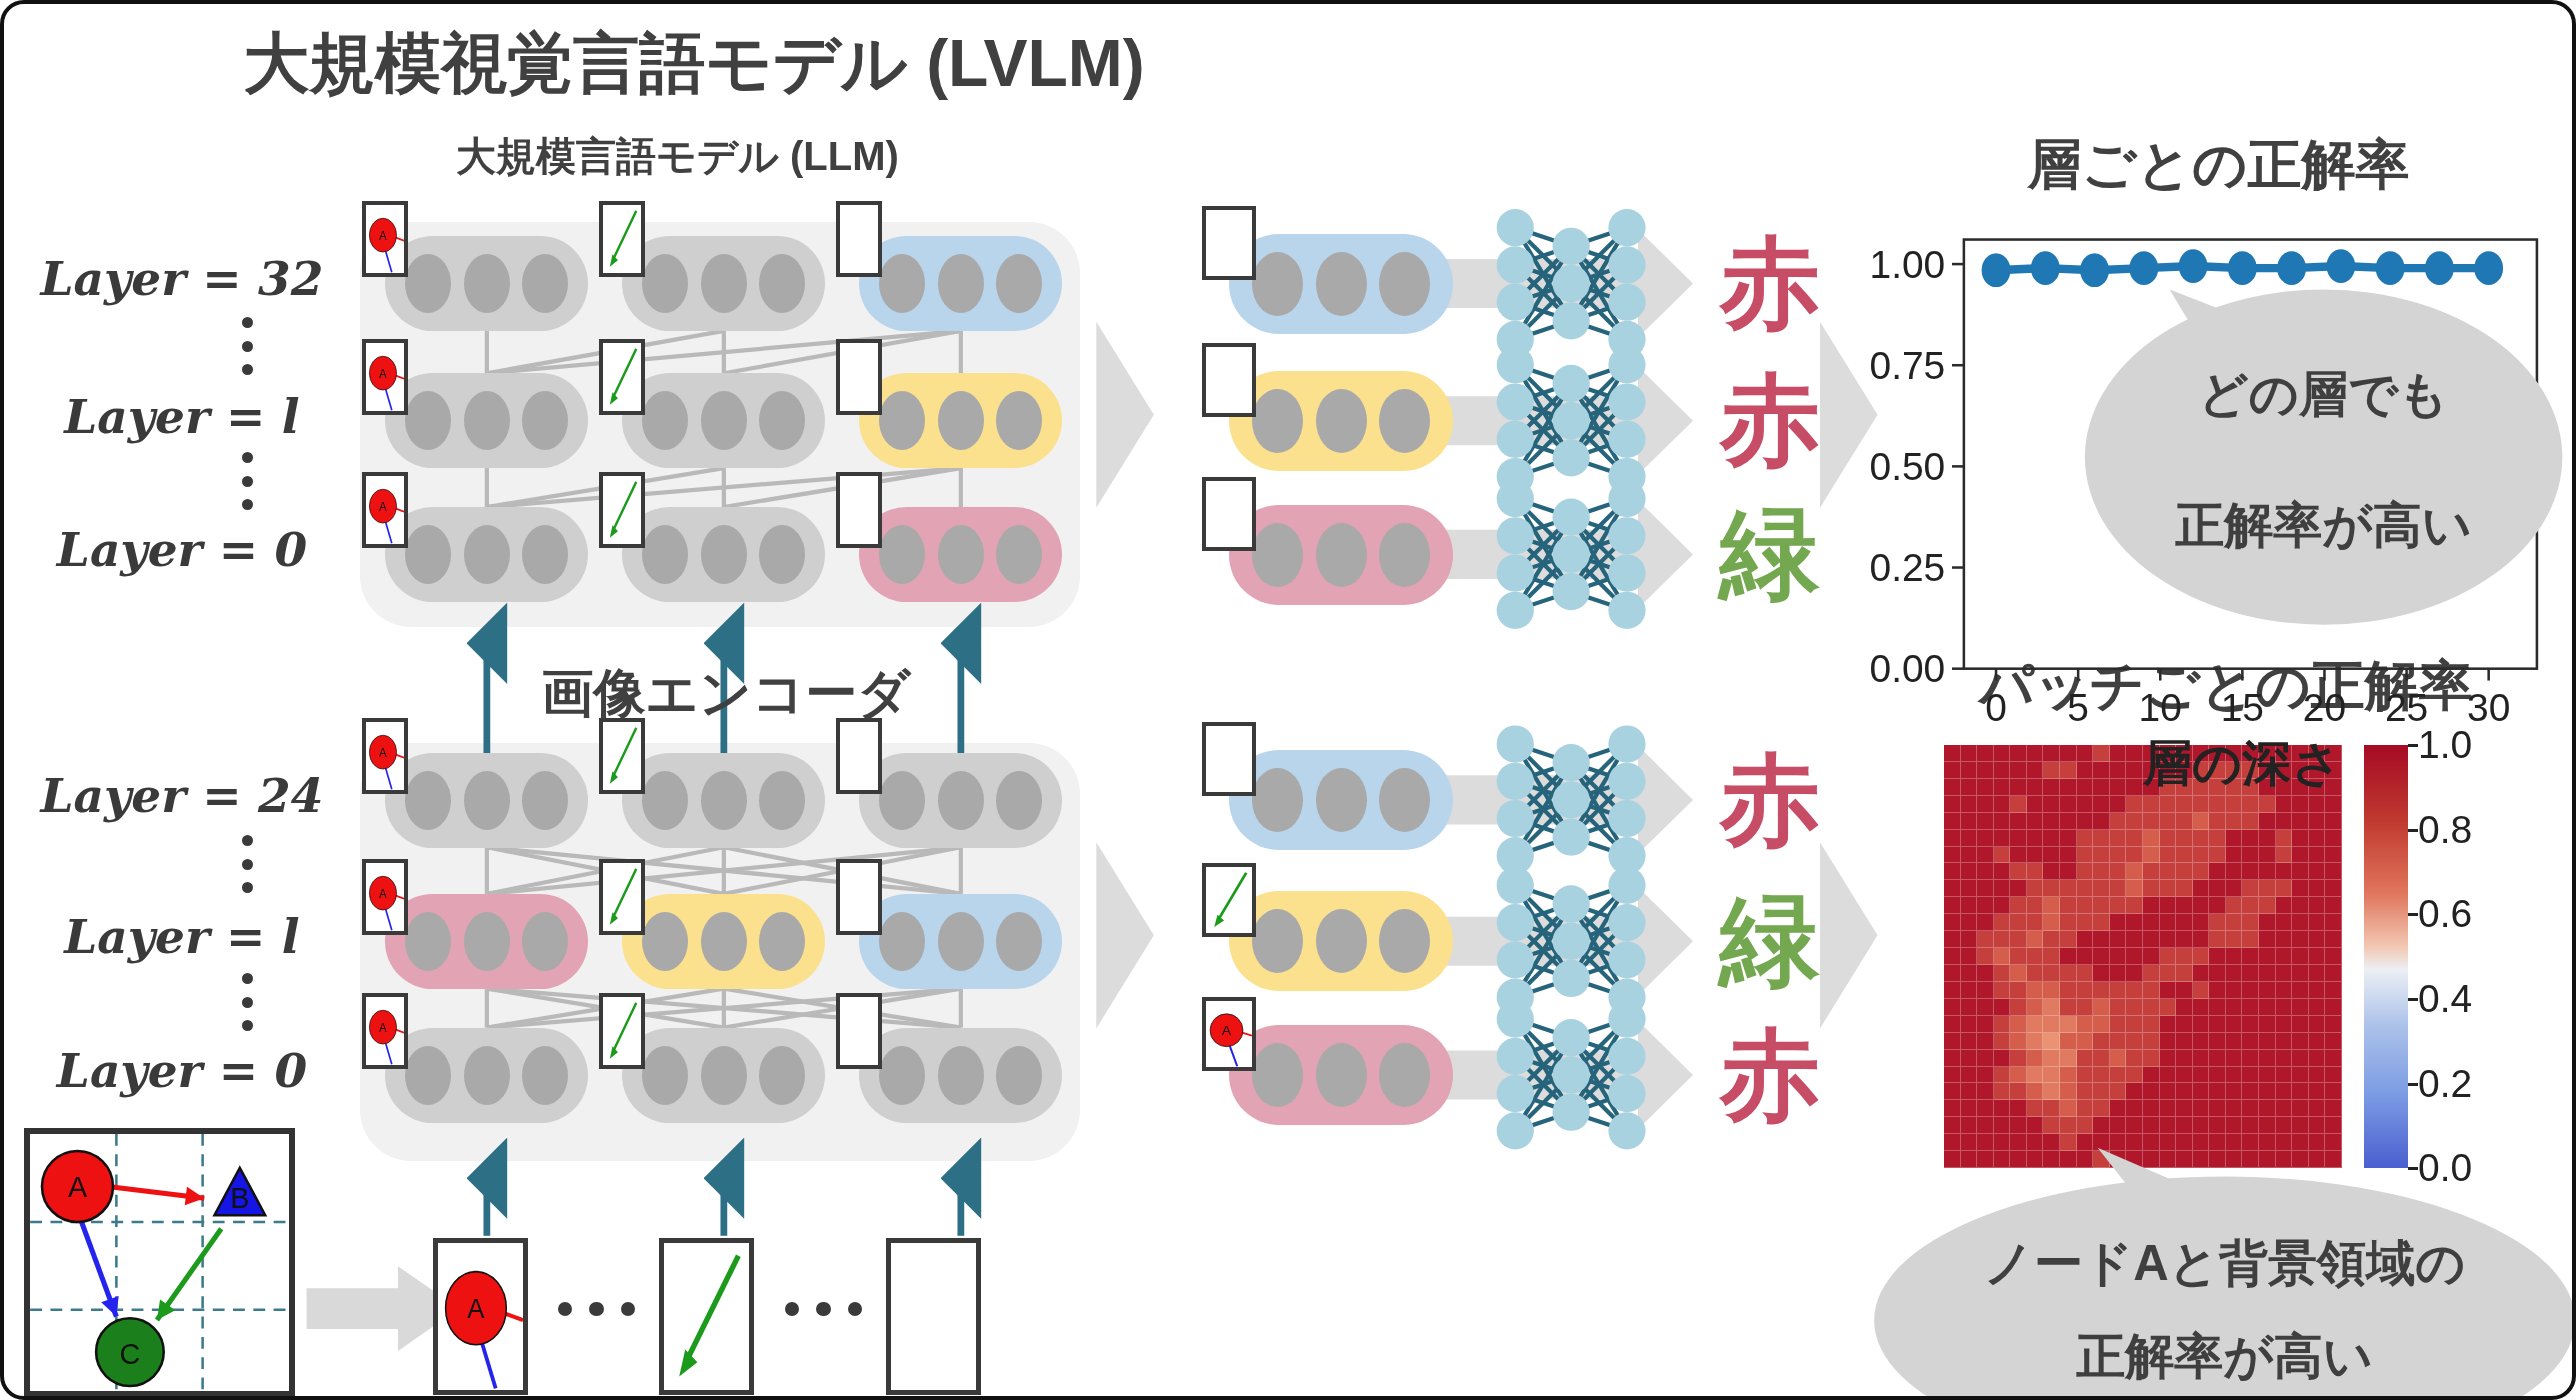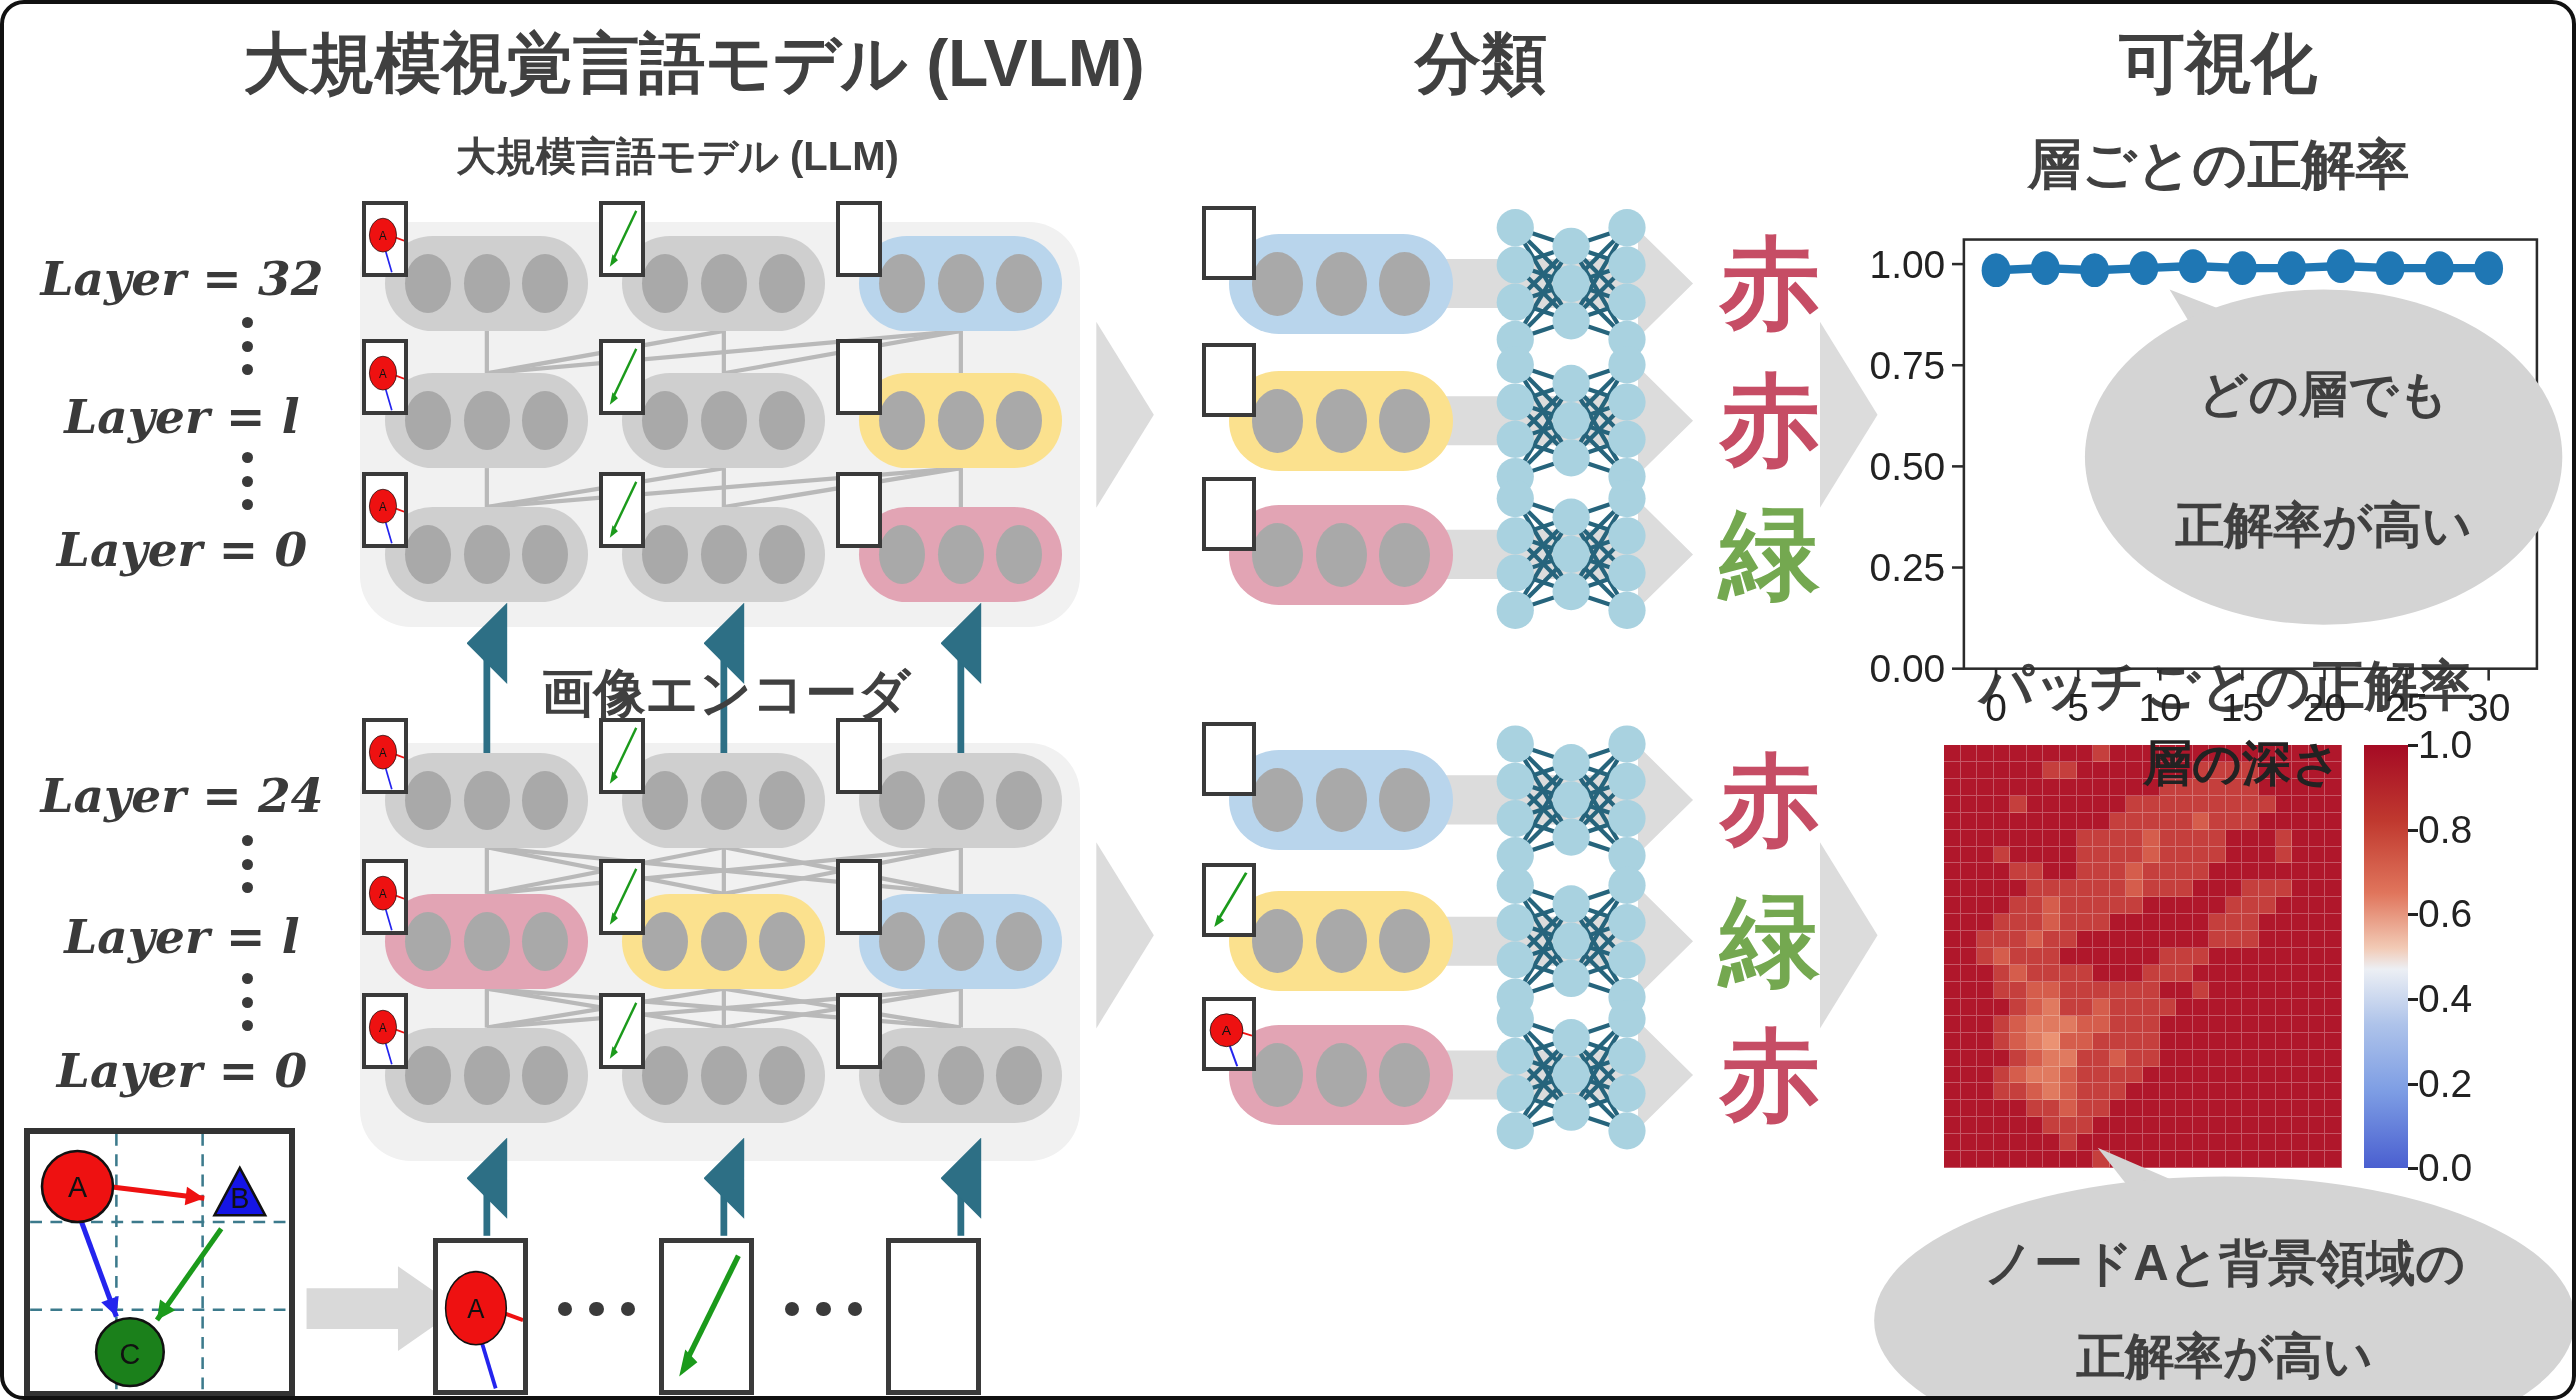--- a/index.html
+++ b/index.html
@@ -26,22 +26,20 @@
   svg.layer-svg{position:absolute;left:0;top:0;z-index:5;}
   .zmid{z-index:10;} .ztop{z-index:20;}
   .cbar-tick{position:absolute;font-size:39px;color:#222;white-space:nowrap;}
 </style>
 </head>
 <body>
 
 <div id="canvas">
 
   <div class="ttl" style="left:169px;top:18.6px;width:1050px;font-size:66px;">大規模視覚言語モデル (LVLM)</div>
-  <div class="ttl" style="left:1227px;top:18.6px;width:508px;font-size:66px;">分類</div>
-  <div class="ttl" style="left:1964px;top:18.6px;width:508px;font-size:66px;">可視化</div>
 
   <div class="ttl" style="left:254px;top:129px;width:847px;font-size:40px;">大規模言語モデル (LLM)</div>
   <div class="ttl" style="left:1922px;top:129px;width:593px;font-size:54px;font-weight:600;">層ごとの正解率</div>
   <div class="ttl" style="left:1879px;top:650px;width:694px;font-size:54px;font-weight:600;">パッチごとの正解率</div>
   <div class="ttl ztop" style="left:472px;top:659px;width:508px;font-size:52px;font-weight:600;z-index:20;">画像エンコーダ</div>
 
   <div class="block-bg" style="left:360px;top:222px;width:720px;height:405px;"></div>
   <div class="block-bg" style="left:360px;top:743px;width:720px;height:418px;"></div>
 
   <svg id="diagram-svg" class="layer-svg" width="2576" height="1400" viewBox="0 0 3043 1654">

